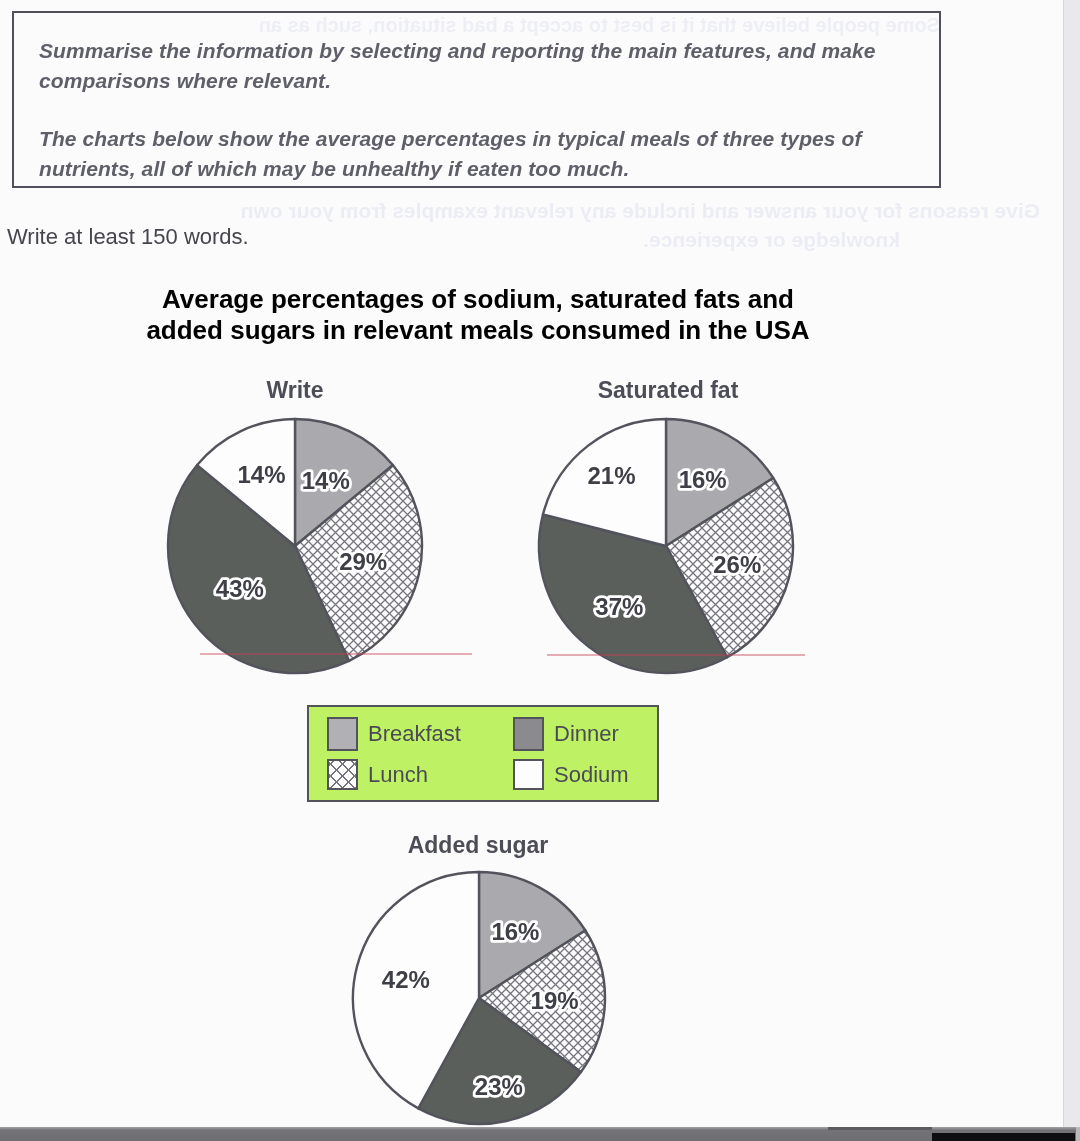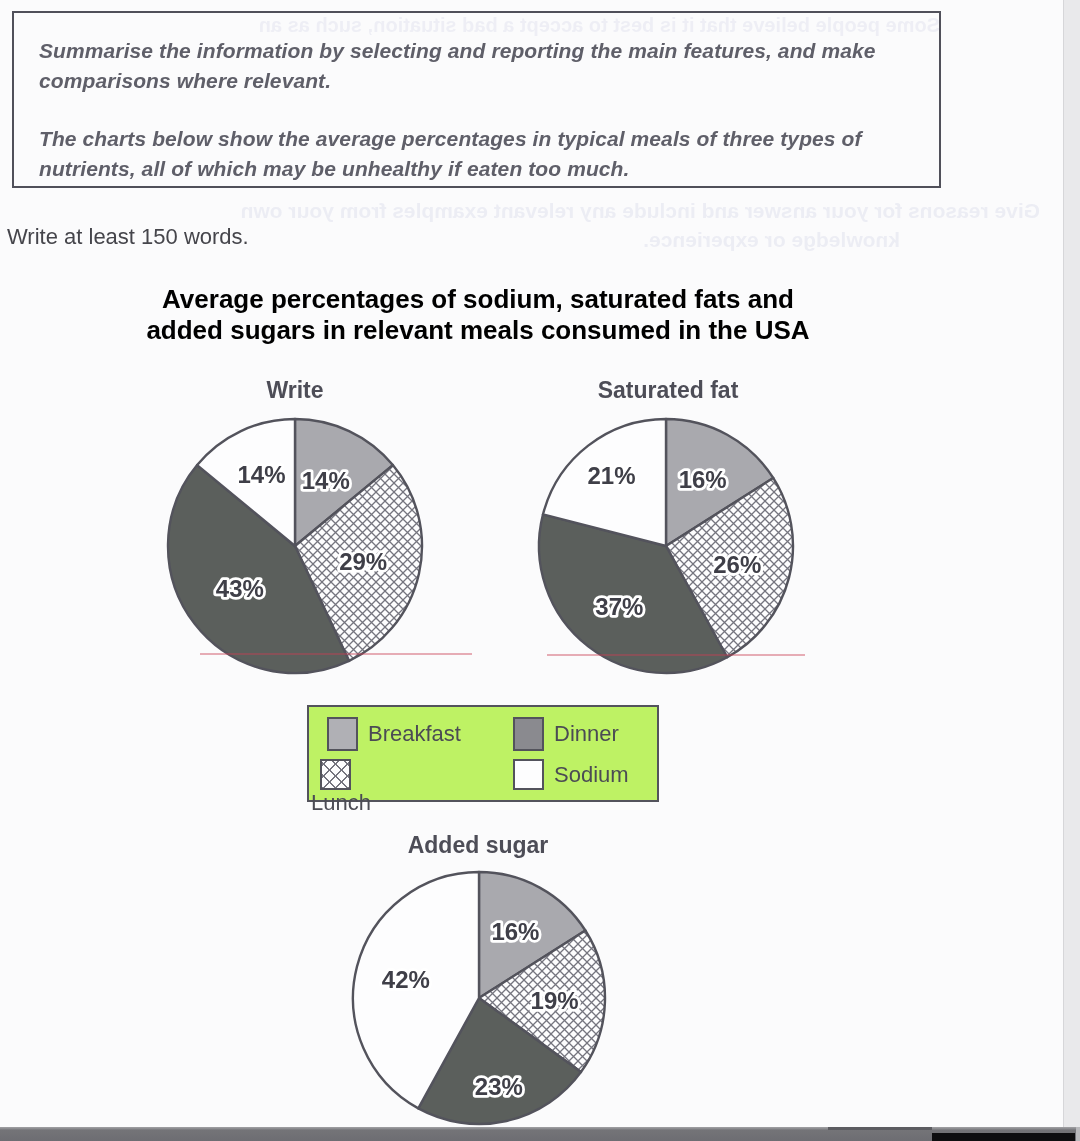--- a/index.html
+++ b/index.html
@@ -39,21 +39,21 @@
   #artifact-2{left:547px;top:654px;width:258px;}
   
   #legend{position:absolute;left:307px;top:705px;width:352px;height:97px;
           border:2px solid #53535c;background:#bef264;box-sizing:border-box;}
   .legend-item{position:absolute;display:flex;align-items:center;}
   .swatch{width:31px;height:31px;border:2px solid #53535c;box-sizing:border-box;
           margin-right:10px;flex:0 0 auto;}
   .legend-label{font-size:22px;color:#4b4b54;}
   #li-breakfast{left:18px;top:10px;}  #li-breakfast .swatch{height:34px;}
   #li-dinner{left:204px;top:10px;}    #li-dinner .swatch{height:34px;}
-  #li-lunch{left:2px;top:52px;flex-direction:column;}
+  #li-lunch{left:18px;top:52px;}
   #li-snacks{left:204px;top:52px;}
   .sw-breakfast{background:#b0b0b5;}
   .sw-dinner{background:#8a8a8f;}
   .sw-snacks{background:#fdfdfe;}
   .sw-lunch{background-color:#fdfdfe;background-image:
      repeating-linear-gradient(45deg,#75757f 0 1.4px,transparent 1.4px 8.5px),
      repeating-linear-gradient(-45deg,#75757f 0 1.4px,transparent 1.4px 8.5px);}
   
   #right-strip{position:absolute;left:1063px;top:0;width:17px;height:1127px;
                background:#e9e9eb;border-left:1px solid #d6d6d9;}

